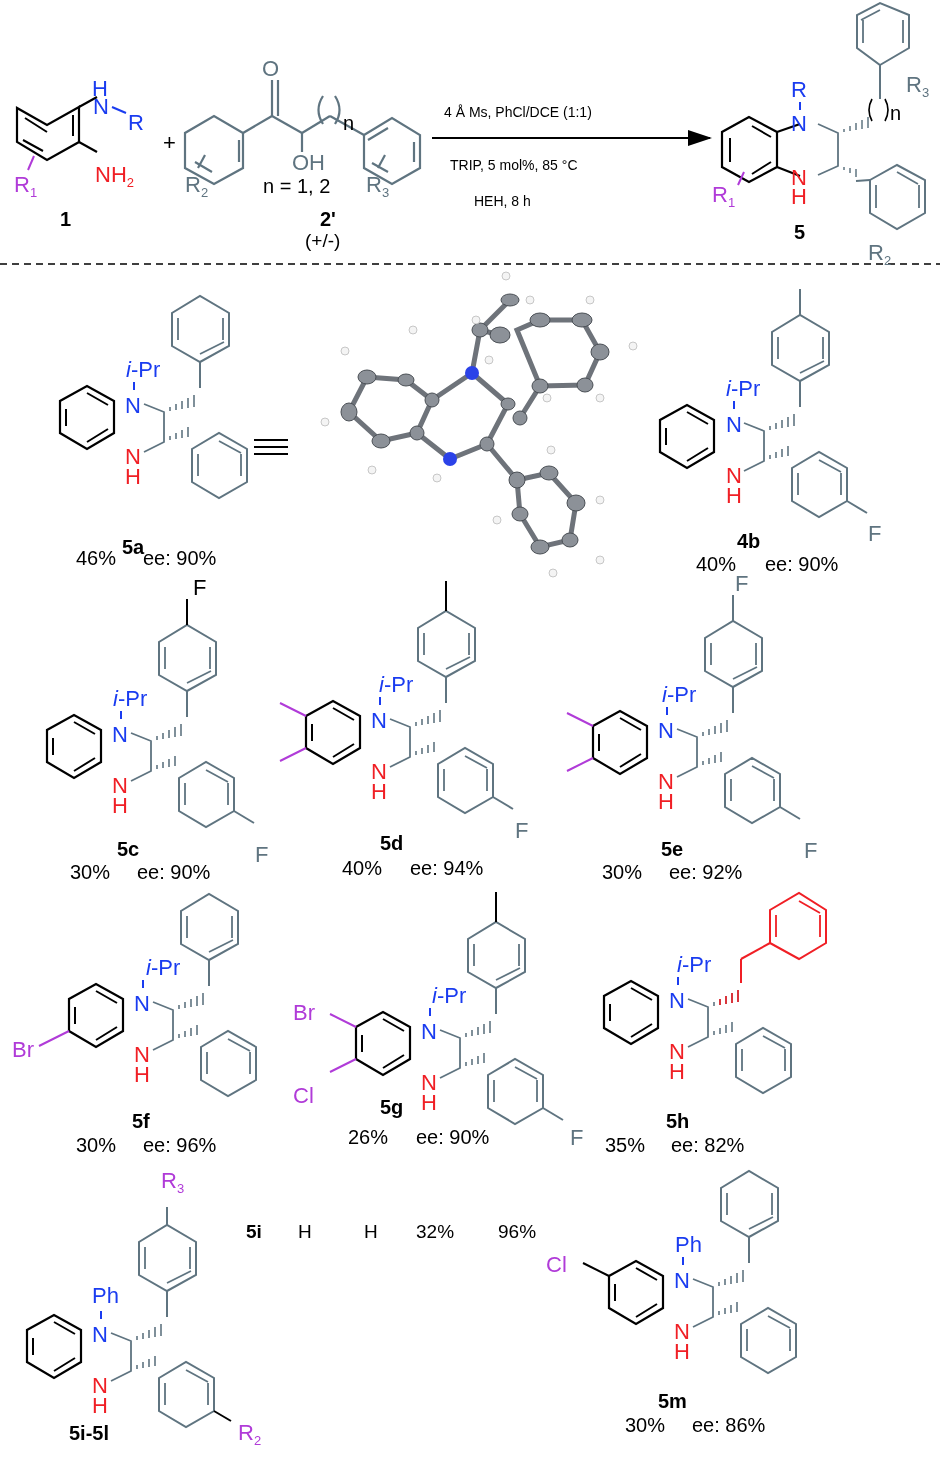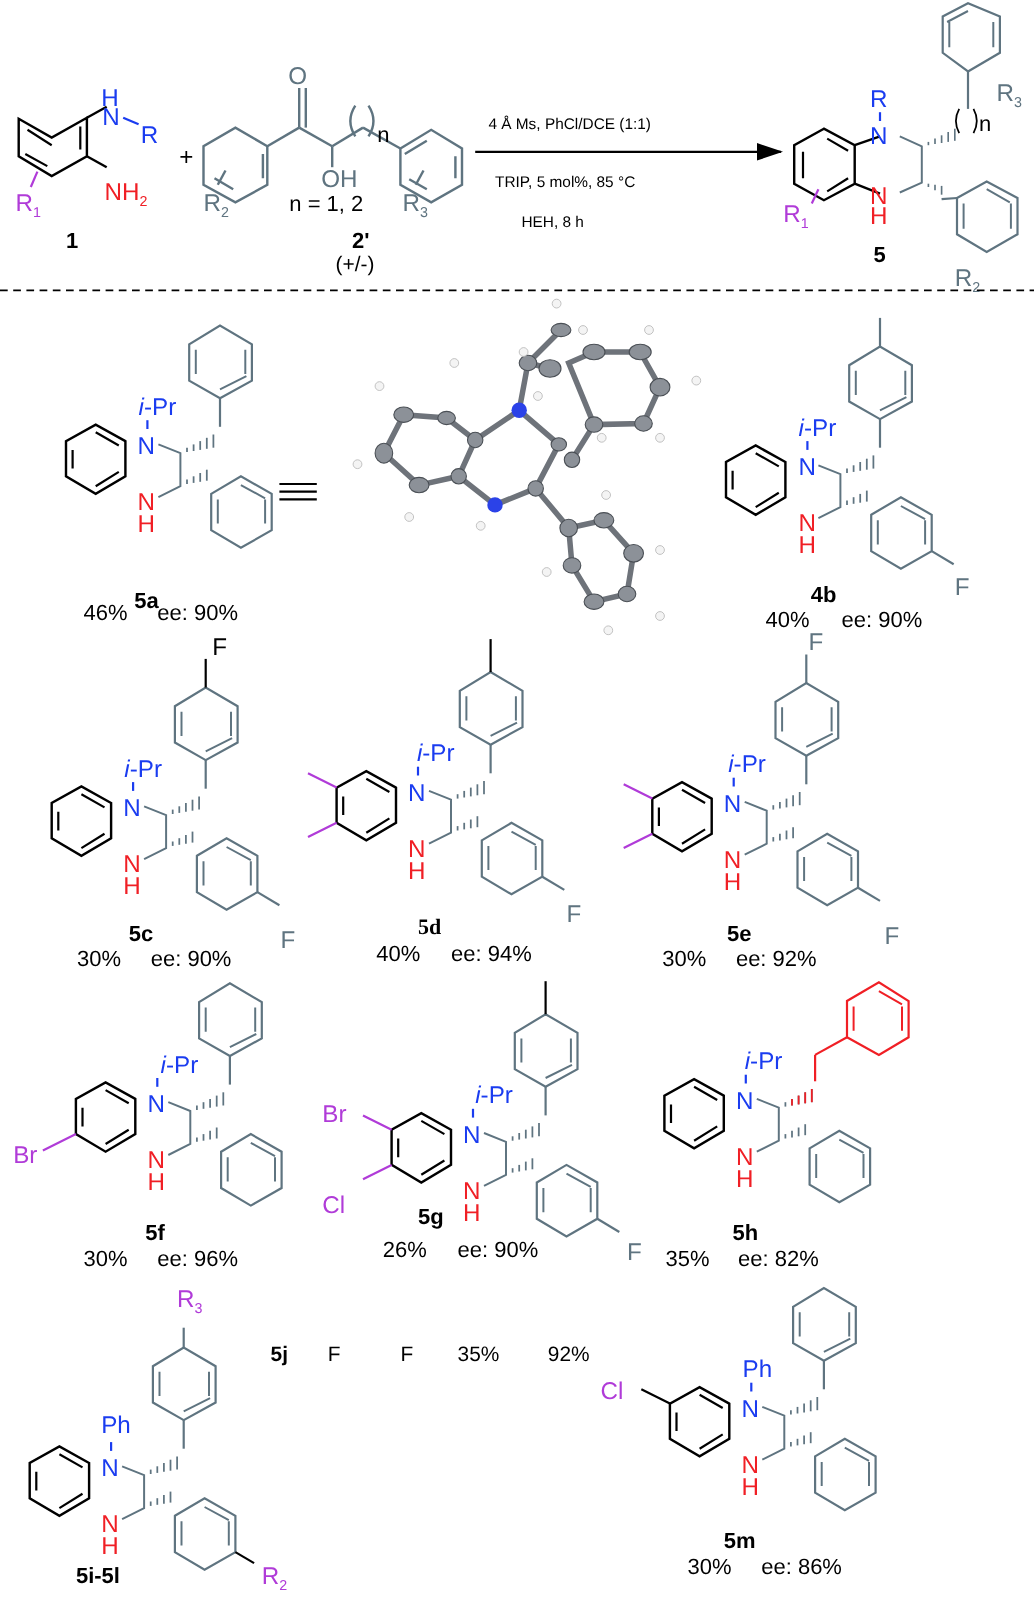--- a/index.html
+++ b/index.html
@@ -361,21 +361,21 @@
 <span class="lbl" style="left:255px;top:842px;font-size:22px;color:#5f7480;">F</span>
 <span class="lbl cmpd" style="left:117px;top:838px;">5c</span>
 <span class="lbl res" style="left:70px;top:861px;">30%</span>
 <span class="lbl res" style="left:137px;top:861px;">ee: 90%</span>
 
 <span class="lbl" style="left:379px;top:672px;font-size:22px;color:#1a3cf0;"><i>i</i>-Pr</span>
 <span class="lbl" style="left:371px;top:708px;font-size:22px;color:#1a3cf0;">N</span>
 <span class="lbl" style="left:371px;top:759px;font-size:22px;color:#f01f25;">N</span>
 <span class="lbl" style="left:371px;top:779px;font-size:22px;color:#f01f25;">H</span>
 <span class="lbl" style="left:515px;top:818px;font-size:22px;color:#5f7480;">F</span>
-<span class="lbl cmpd" style="left:380px;top:832px;font-family:Liberation Serif, serif;">5d</span>
+<span class="lbl cmpd" style="left:380px;top:832px;">5d</span>
 <span class="lbl res" style="left:342px;top:857px;">40%</span>
 <span class="lbl res" style="left:410px;top:857px;">ee: 94%</span>
 
 <span class="lbl" style="left:662px;top:682px;font-size:22px;color:#1a3cf0;"><i>i</i>-Pr</span>
 <span class="lbl" style="left:658px;top:718px;font-size:22px;color:#1a3cf0;">N</span>
 <span class="lbl" style="left:658px;top:769px;font-size:22px;color:#f01f25;">N</span>
 <span class="lbl" style="left:658px;top:789px;font-size:22px;color:#f01f25;">H</span>
 <span class="lbl" style="left:735px;top:571px;font-size:22px;color:#5f7480;">F</span>
 <span class="lbl" style="left:804px;top:838px;font-size:22px;color:#5f7480;">F</span>
 <span class="lbl cmpd" style="left:661px;top:838px;">5e</span>
@@ -415,25 +415,25 @@
 <span class="lbl" style="left:92px;top:1322px;font-size:22px;color:#1a3cf0;">N</span>
 <span class="lbl" style="left:92px;top:1373px;font-size:22px;color:#f01f25;">N</span>
 <span class="lbl" style="left:92px;top:1393px;font-size:22px;color:#f01f25;">H</span>
 <span class="lbl" style="left:238px;top:1420px;font-size:22px;color:#b03bd8;">R<sub>2</sub></span>
 <span class="lbl cmpd" style="left:69px;top:1422px;">5i-5l</span>
 
 <div class="tbl">
   <table>
     <tbody>
     <tr>
-      <td class="id">5j</td>
-      <td class="c1">F</td>
-      <td class="c2">F</td>
-      <td class="c3">35%</td>
-      <td>92%</td>
+      <td class="id">5i</td>
+      <td class="c1">H</td>
+      <td class="c2">H</td>
+      <td class="c3">32%</td>
+      <td>96%</td>
     </tr>
   </tbody>
     </table>
 </div>
 
 <span class="lbl" style="left:675px;top:1232px;font-size:22px;color:#1a3cf0;">Ph</span>
 <span class="lbl" style="left:674px;top:1268px;font-size:22px;color:#1a3cf0;">N</span>
 <span class="lbl" style="left:674px;top:1319px;font-size:22px;color:#f01f25;">N</span>
 <span class="lbl" style="left:674px;top:1339px;font-size:22px;color:#f01f25;">H</span>
 <span class="lbl" style="left:546px;top:1252px;font-size:22px;color:#b03bd8;">Cl</span>

